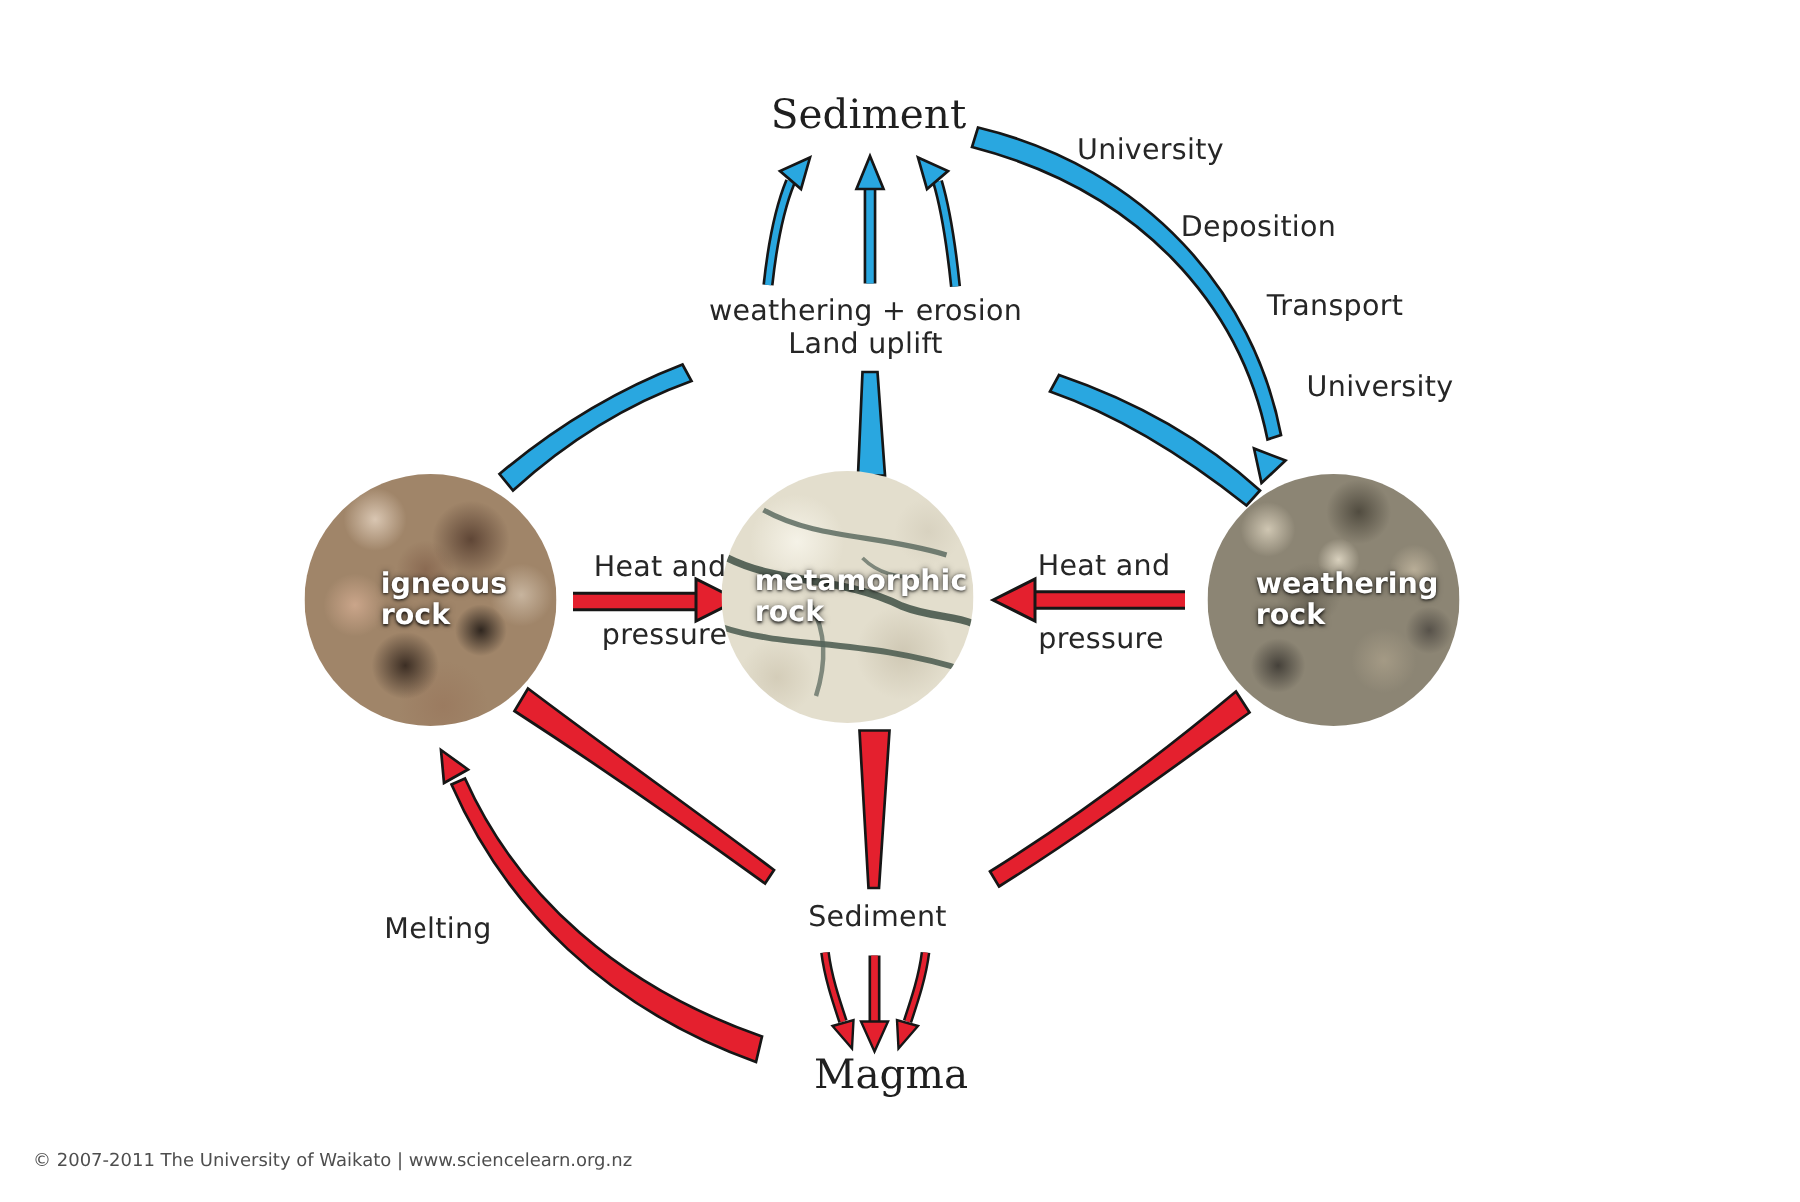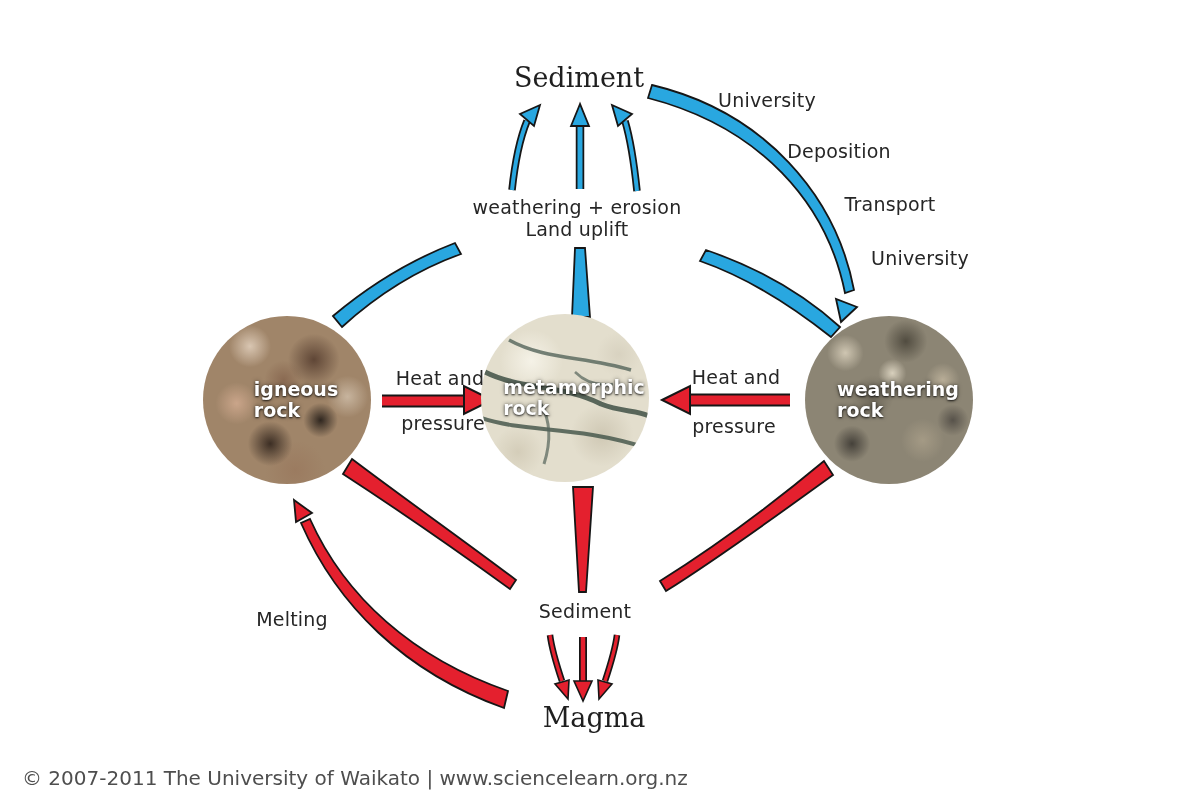--- a/index.html
+++ b/index.html
@@ -58,21 +58,21 @@
       radial-gradient(circle 30px at 60% 15%,#514c40 0%,rgba(81,76,64,0) 72%),
       radial-gradient(circle 24px at 82% 38%,#b8ad97 0%,rgba(184,173,151,0) 70%),
       radial-gradient(circle 30px at 40% 48%,#6e685a 0%,rgba(110,104,90,0) 72%),
       radial-gradient(circle 26px at 28% 76%,#45413a 0%,rgba(69,65,58,0) 70%),
       radial-gradient(circle 30px at 70% 74%,#a49a85 0%,rgba(164,154,133,0) 72%),
       radial-gradient(circle 20px at 52% 34%,#d8d0bd 0%,rgba(216,208,189,0) 70%),
       radial-gradient(circle 22px at 88% 62%,#57524a 0%,rgba(87,82,74,0) 72%),
       #8c8574;
   }
   .footer{
-    position:absolute;left:22px;top:766px;font-size:20px;color:#4e4e4e;white-space:nowrap;
+    position:absolute;left:22px;top:766px;font-size:12px;color:#4e4e4e;white-space:nowrap;
   }
 </style>
 </head>
 <body>
 
 <div class="stage">
 
   <svg class="arrows" width="1200" height="801" viewBox="0 0 1200 801">
 
     <g stroke-linecap="butt" fill="none">

